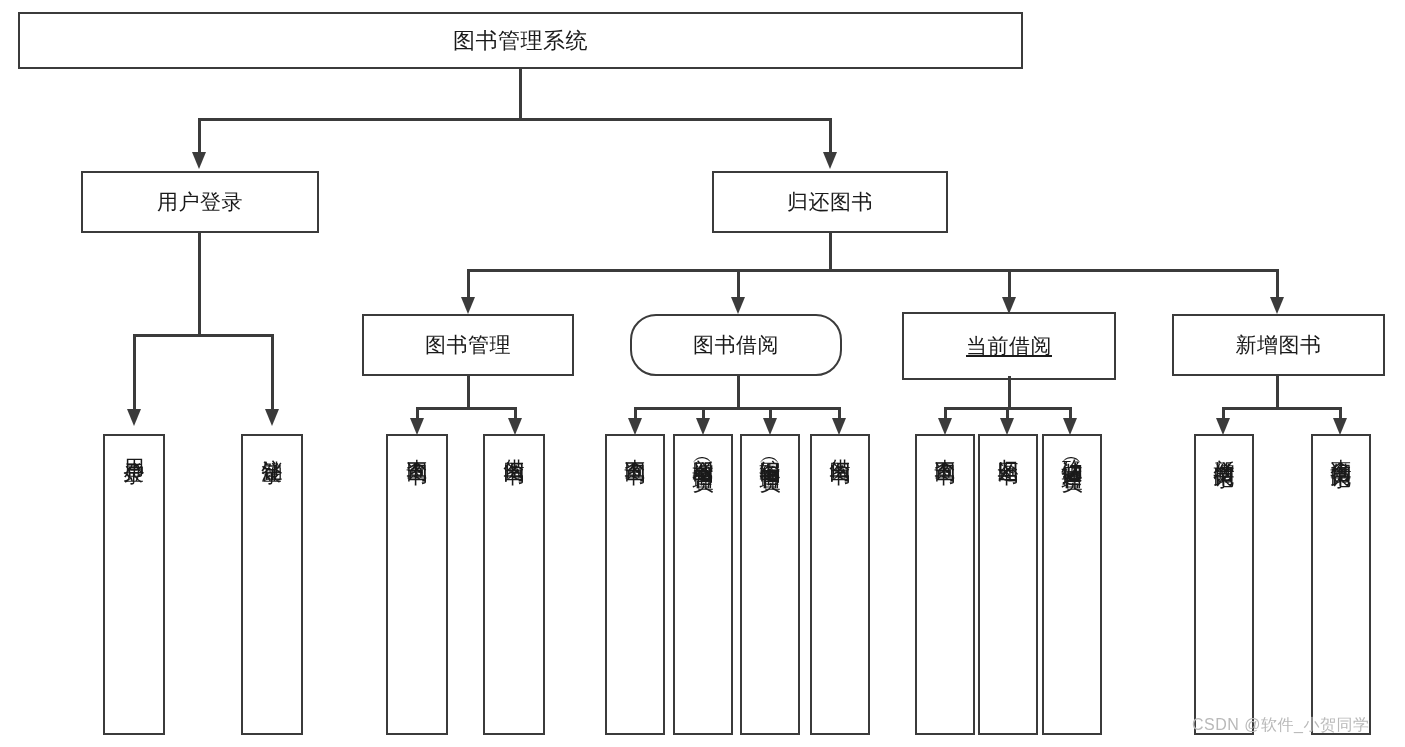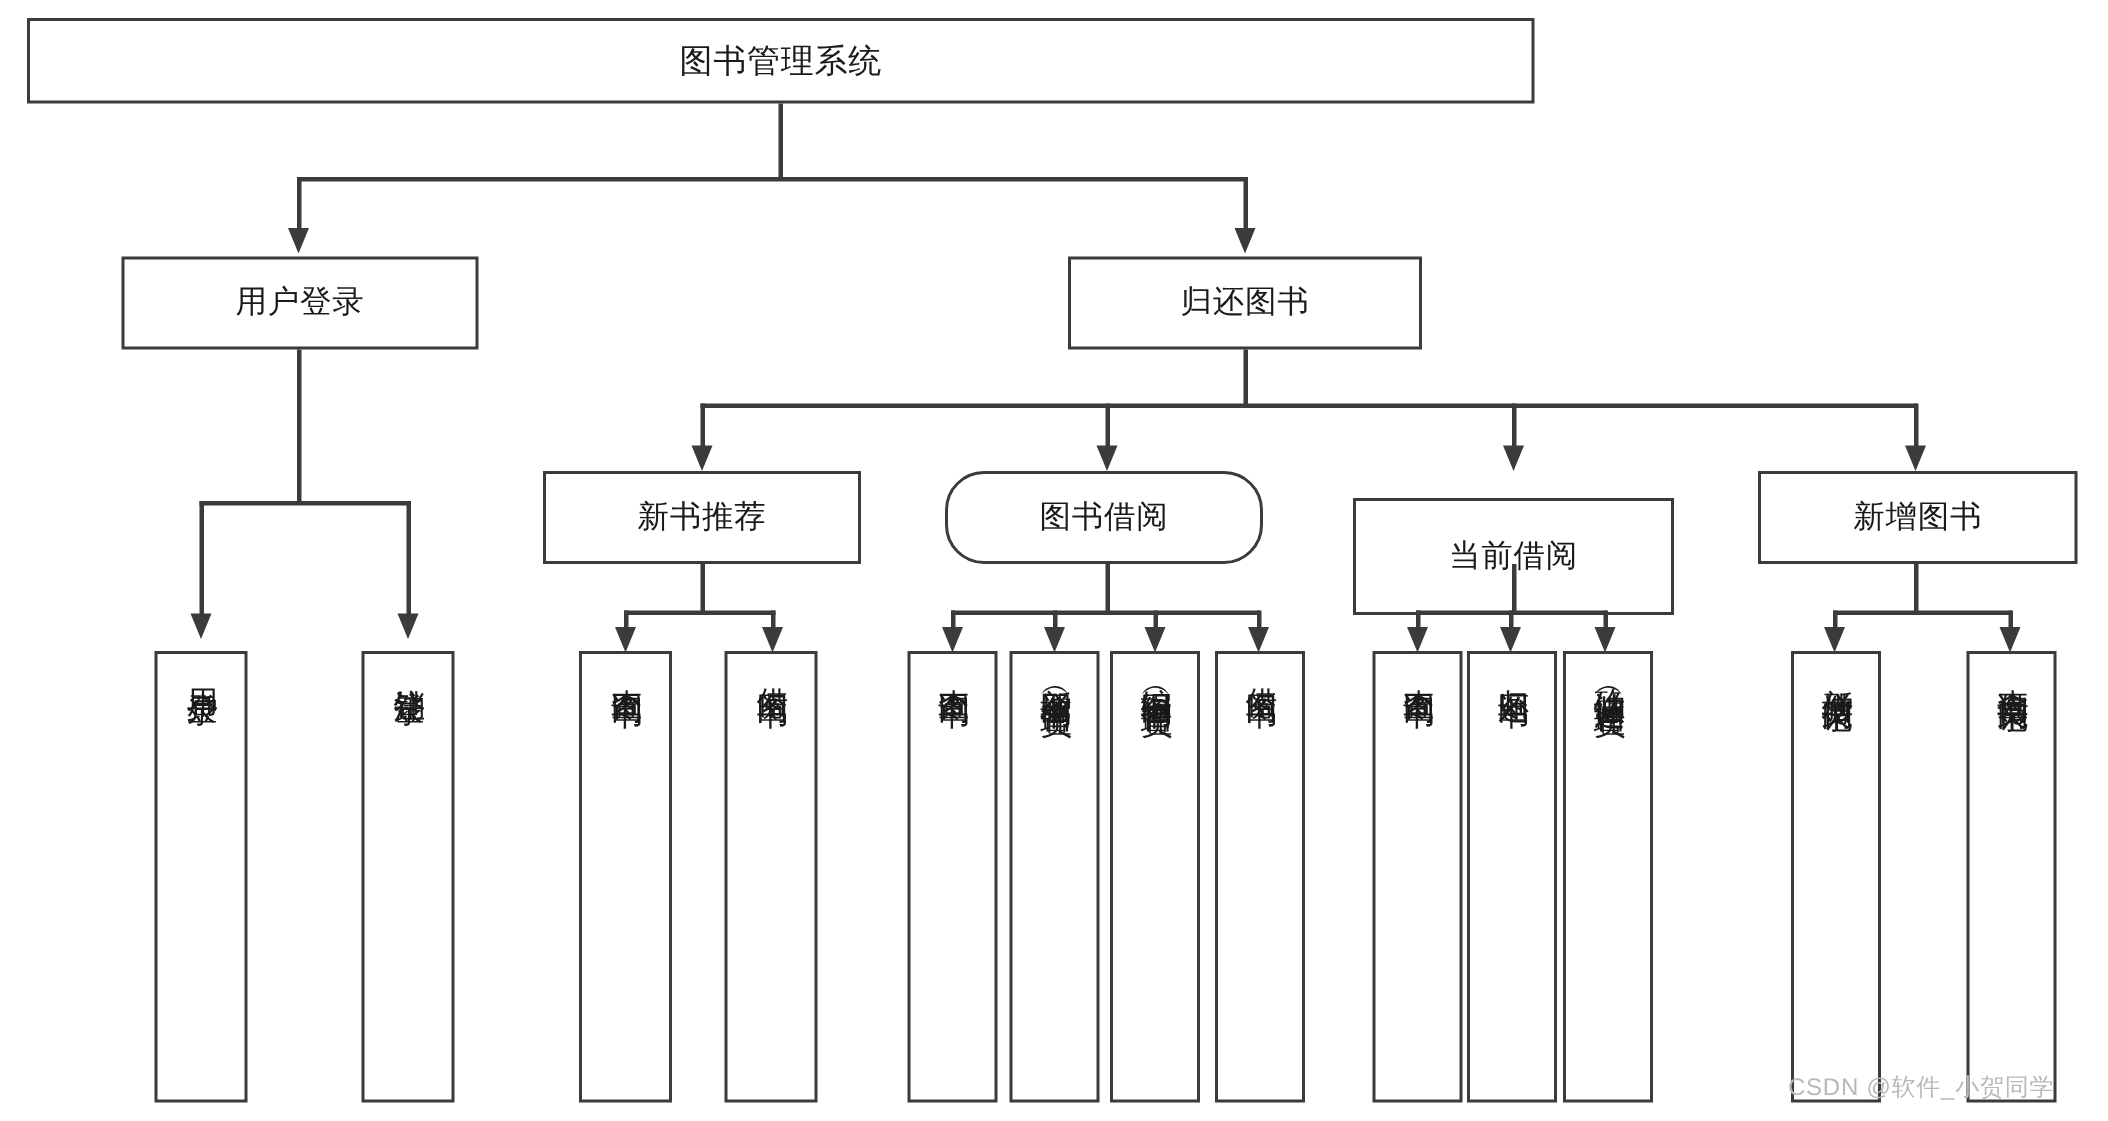--- a/index.html
+++ b/index.html
@@ -121,26 +121,26 @@
   <div class="conn v" style="left:737px; top:269px; width:2.5px; height:30px;"></div>
   <div class="arrow" style="left:731px; top:297px;"></div>
 
   <div class="conn v" style="left:1008px; top:269px; width:2.5px; height:30px;"></div>
   <div class="arrow" style="left:1002px; top:297px;"></div>
 
   <div class="conn v" style="left:1276px; top:269px; width:2.5px; height:30px;"></div>
   <div class="arrow" style="left:1270px; top:297px;"></div>
 
   <div class="node horiz" style="left:362px; top:314px; width:212px; height:62px;">
-    <span class="label">新书推荐</span>
+    <span class="label">图书管理</span>
   </div>
   <div class="node horiz" style="left:630px; top:314px; width:212px; height:62px;border-radius:26px;">
     <span class="label">图书借阅</span>
   </div>
-  <div class="node horiz" style="left:902px; top:332px; width:214px; height:78px;">
+  <div class="node horiz" style="left:902px; top:312px; width:214px; height:68px;text-decoration:underline;">
     <span class="label">当前借阅</span>
   </div>
   <div class="node horiz" style="left:1172px; top:314px; width:213px; height:62px;">
     <span class="label">新增图书</span>
   </div>
 
   <div class="conn v" style="left:467px; top:376px; width:2.5px; height:33px;"></div>
   <div class="conn h" style="left:416px; top:407px; width:101px; height:2.5px;"></div>
   <div class="conn v" style="left:416px; top:407px; width:2.5px; height:12px;"></div>
   <div class="arrow" style="left:410px; top:418px;"></div>

